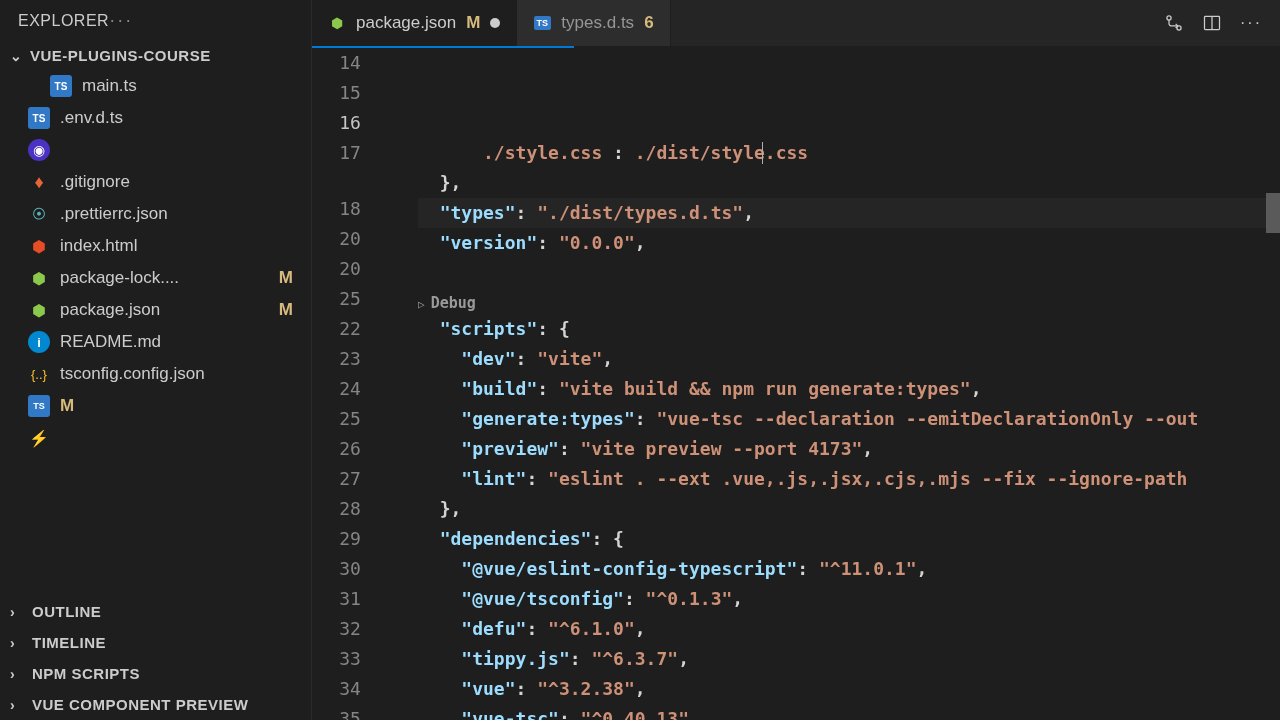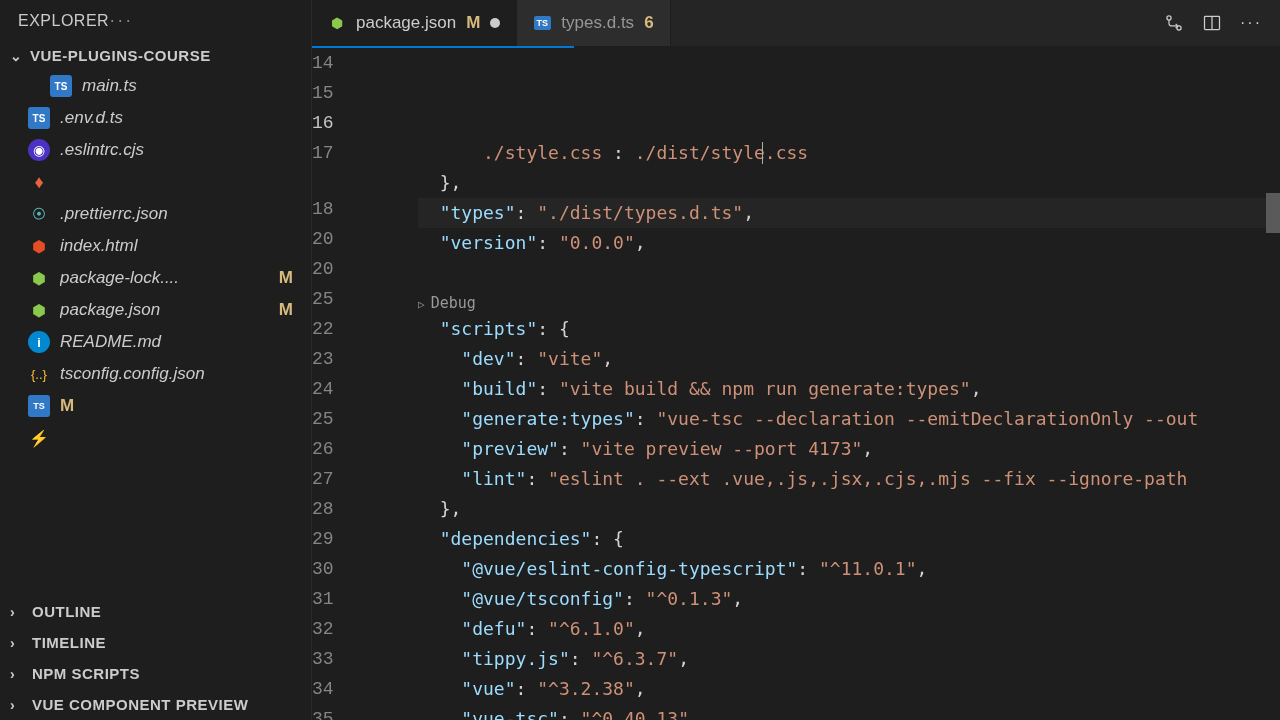--- a/index.html
+++ b/index.html
@@ -44,21 +44,21 @@
   display: flex;
   align-items: center;
   padding: 5px 10px 5px 28px;
   gap: 10px;
   font-size: 17px;
   color: #cccccc;
   cursor: pointer;
 }
 .file-item.indent { padding-left: 50px; }
 .file-icon { width: 22px; height: 22px; display: inline-flex; align-items: center; justify-content: center; font-size: 14px; border-radius: 3px; flex-shrink: 0; }
-.file-name { flex: 1; white-space: nowrap; overflow: hidden; text-overflow: ellipsis; font-style: italic; }
+.file-name { flex: 1; white-space: nowrap; overflow: hidden; text-overflow: ellipsis; }
 .file-badge { color: #d7ba7d; font-weight: 600; padding-right: 8px; }
 .icon-ts { background: #3178c6; color: #fff; font-size: 10px; font-weight: bold; }
 .icon-eslint { background: #4b32c3; color: #fff; border-radius: 50%; }
 .icon-git { color: #e8643a; font-size: 18px; }
 .icon-prettier { color: #56b3b4; font-size: 14px; }
 .icon-html { color: #e44d26; font-size: 16px; }
 .icon-node { color: #8cc84b; font-size: 16px; }
 .icon-info { background: #0288d1; color: #fff; border-radius: 50%; font-size: 13px; font-weight: bold; }
 .icon-json { color: #fbc02d; font-size: 13px; }
 .icon-tsconf { background: #3178c6; color: #fff; font-size: 9px; font-weight: bold; position: relative; }
@@ -115,33 +115,33 @@
   flex: 1;
   display: flex;
   font-family: "SF Mono", Menlo, Monaco, Consolas, monospace;
   font-size: 18px;
   line-height: 30px;
   overflow: hidden;
   position: relative;
 }
 .gutter {
   width: 106px;
-  text-align: left;
+  text-align: center;
   padding-right: 30px;
   color: #858585;
   user-select: none;
-  font-family: Liberation Mono, monospace;
 }
 .gutter .ln { height: 30px; }
 .gutter .ln.active { color: #c6c6c6; }
 .code {
   flex: 1;
   white-space: pre;
   color: #d4d4d4;
   position: relative;
+  font-weight: bold;
 }
 .code .line { height: 30px; }
 .code .line.active { background: rgba(255,255,255,0.03); }
 .s { color: #ce9178; }
 .k { color: #9cdcfe; }
 .codelens { color: #999999; font-size: 15px; padding-left: 0; margin-top: 30px; }
 .codelens .tri { font-size: 11px; margin-right: 6px; }
 .cursor-line { position: absolute; width: 1px; height: 22px; background: #aeafad; top: 94px; left: 344px; }
 .minimap { position: absolute; right: 0; top: 145px; width: 14px; height: 40px; background: #5a5a5a; }
 </style>
@@ -161,24 +161,24 @@
       <div class="file-item indent">
         <span class="file-icon icon-ts">TS</span>
         <span class="file-name">main.ts</span>
       </div>
       <div class="file-item">
         <span class="file-icon icon-ts">TS</span>
         <span class="file-name">.env.d.ts</span>
       </div>
       <div class="file-item">
         <span class="file-icon icon-eslint">◉</span>
-        <span class="file-name">.eslintrc.cjs</span>
       </div>
       <div class="file-item">
         <span class="file-icon icon-git">♦</span>
+        <span class="file-name">.gitignore</span>
       </div>
       <div class="file-item">
         <span class="file-icon icon-prettier">⦿</span>
         <span class="file-name">.prettierrc.json</span>
       </div>
       <div class="file-item">
         <span class="file-icon icon-html">⬢</span>
         <span class="file-name">index.html</span>
       </div>
       <div class="file-item">

